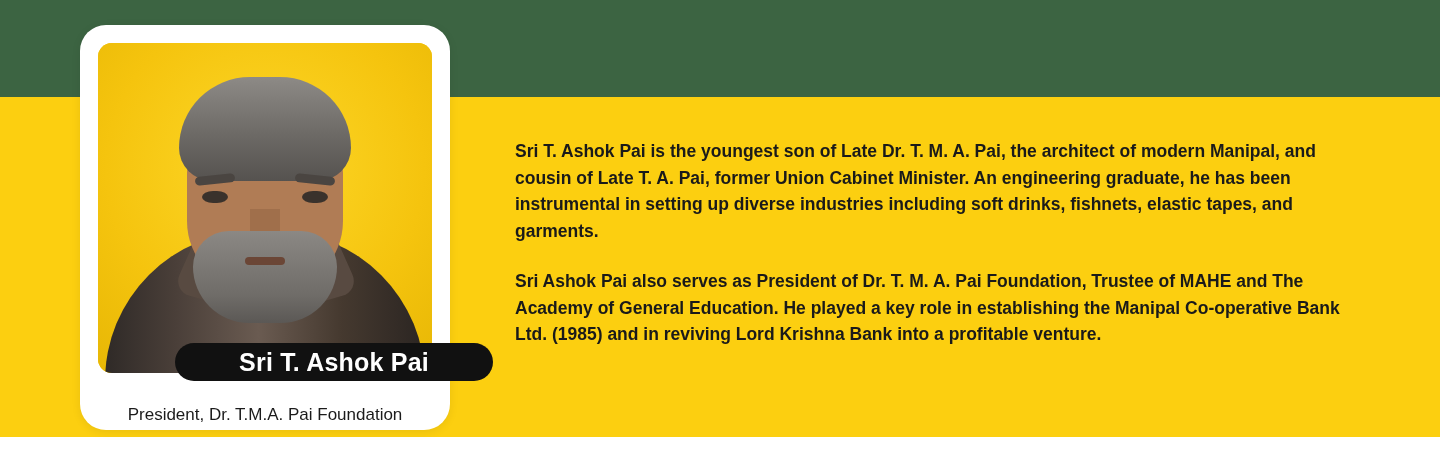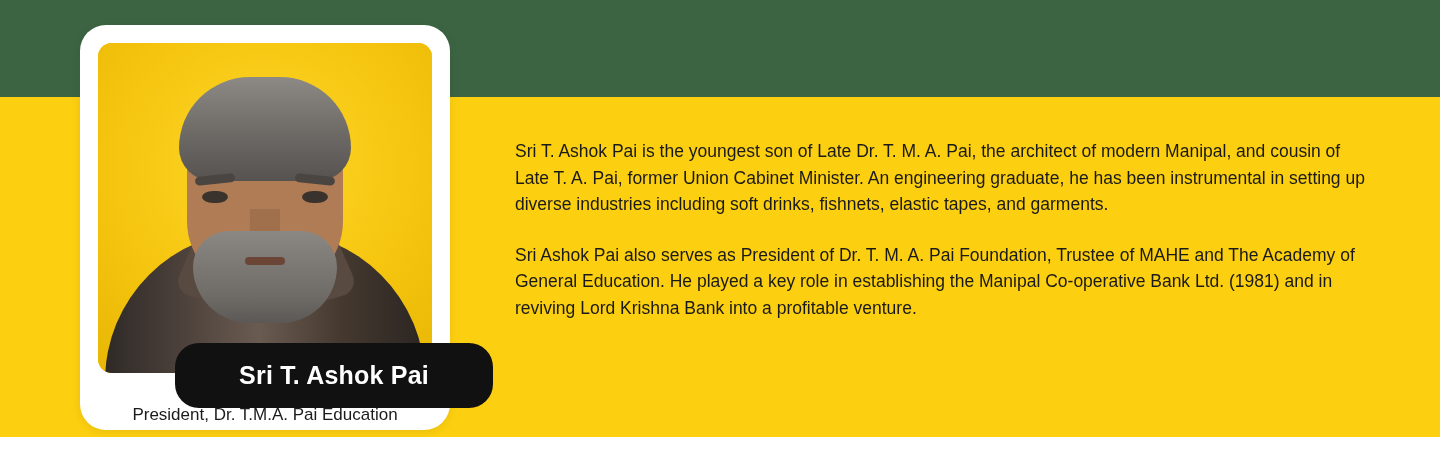--- a/index.html
+++ b/index.html
@@ -187,21 +187,21 @@
     background: #6b4636;
     border-radius: 8px;
   }
 
   
   .name-pill {
     position: absolute;
     left: 95px;
     top: 318px;
     min-width: 318px;
-    height: 65px;
+    height: 38px;
     background: #111111;
     border-radius: 24px;
     display: flex;
     align-items: center;
     justify-content: center;
     padding: 0 26px;
     box-sizing: border-box;
   }
   .name-pill-text {
     color: #ffffff;
@@ -226,21 +226,21 @@
   .bio {
     position: absolute;
     left: 515px;
     top: 138px;
     width: 852px;
     color: #1a1a1a;
   }
   .bio-para {
     font-size: 17.5px;
     line-height: 26.5px;
-    font-weight: normal;
+    font-weight: bold;
     margin: 0 0 24px 0;
   }
   .bio-para:last-child { margin-bottom: 0; }
 </style>
 </head>
 <body>
 
 <div class="profile-banner">
 
   <div class="band-top"></div>
@@ -263,21 +263,21 @@
       <div class="portrait-eye-r"></div>
       <div class="portrait-nose"></div>
       <div class="portrait-beard"></div>
       <div class="portrait-mouth"></div>
     </div>
 
     <div class="name-pill">
       <span class="name-pill-text">Sri T. Ashok Pai</span>
     </div>
 
-    <div class="portrait-role">President, Dr. T.M.A. Pai Education</div>
+    <div class="portrait-role">President, Dr. T.M.A. Pai Foundation</div>
   </div>
 
   <div class="bio">
     <p class="bio-para">Sri T. Ashok Pai is the youngest son of Late Dr. T. M. A. Pai, the architect of modern Manipal, and cousin of Late T. A. Pai, former Union Cabinet Minister. An engineering graduate, he has been instrumental in setting up diverse industries including soft drinks, fishnets, elastic tapes, and garments.</p>
-    <p class="bio-para">Sri Ashok Pai also serves as President of Dr. T. M. A. Pai Foundation, Trustee of MAHE and The Academy of General Education. He played a key role in establishing the Manipal Co-operative Bank Ltd. (1981) and in reviving Lord Krishna Bank into a profitable venture.</p>
+    <p class="bio-para">Sri Ashok Pai also serves as President of Dr. T. M. A. Pai Foundation, Trustee of MAHE and The Academy of General Education. He played a key role in establishing the Manipal Co-operative Bank Ltd. (1985) and in reviving Lord Krishna Bank into a profitable venture.</p>
   </div>
 
 </div>
 
 </body></html>

